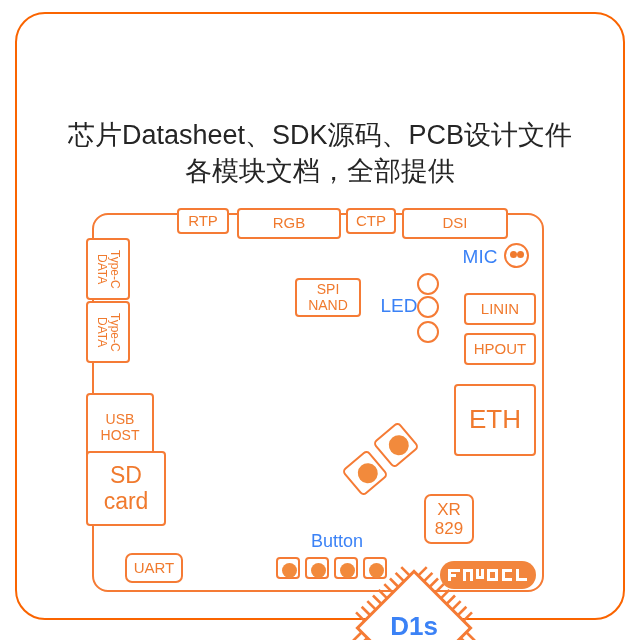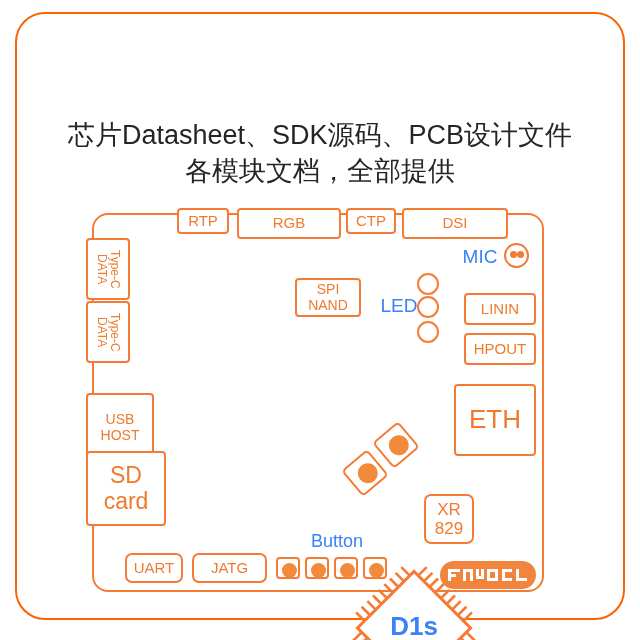--- a/index.html
+++ b/index.html
@@ -234,23 +234,20 @@
       </div>
     <div class="btn-sq" style="left:242px;top:344px;width:24px;height:22px;">
         <i></i>
       </div>
     <div class="btn-sq" style="left:271px;top:344px;width:24px;height:22px;">
         <i></i>
       </div>
 
     <div class="blk rnd" style="left:33px;top:340px;width:58px;height:30px;font-size:15px;">
       <span>UART</span>
-    </div>
-    <div class="blk rnd" style="left:100px;top:340px;width:75px;height:30px;font-size:15px;">
-      <span>JATG</span>
     </div>
 
     <div class="logo">
       <svg width="84" height="20" viewBox="0 0 84 20">
         <g fill="#ffffff">
           <rect x="2" y="4" width="12" height="3"></rect>
           <rect x="2" y="4" width="3" height="12"></rect>
           <rect x="2" y="9" width="8" height="3"></rect>
           <rect x="17" y="4" width="3" height="12"></rect>
           <rect x="17" y="4" width="10" height="3"></rect>

